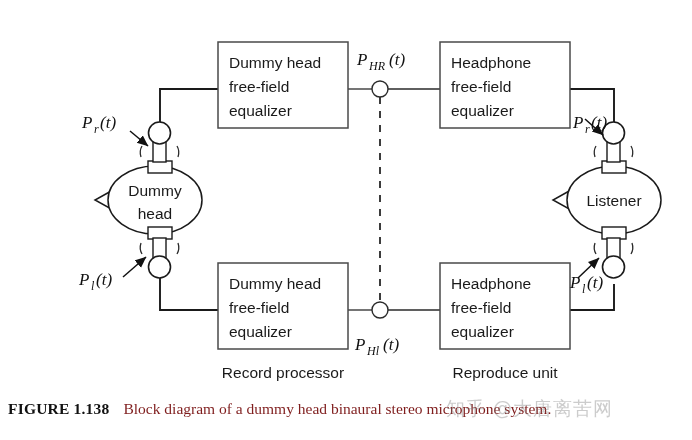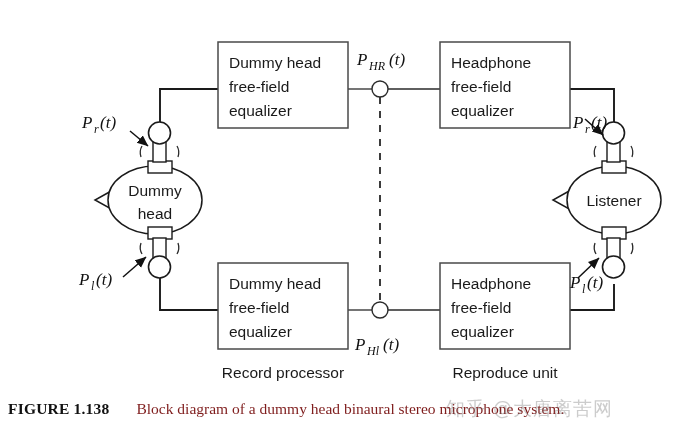--- a/index.html
+++ b/index.html
@@ -94,21 +94,21 @@
     font-style: italic;
     fill: #111111;
   }
   .caption-row {
     position: absolute;
     left: 8px;
     top: 400px;
     width: 680px;
     display: flex;
     align-items: baseline;
-    gap: 27px;
+    gap: 14px;
   }
   .caption-label {
     font-family: "Liberation Serif", serif;
     font-weight: bold;
     font-size: 15.5px;
     color: #111111;
     letter-spacing: 0.2px;
     white-space: nowrap;
   }
   .caption-text {

